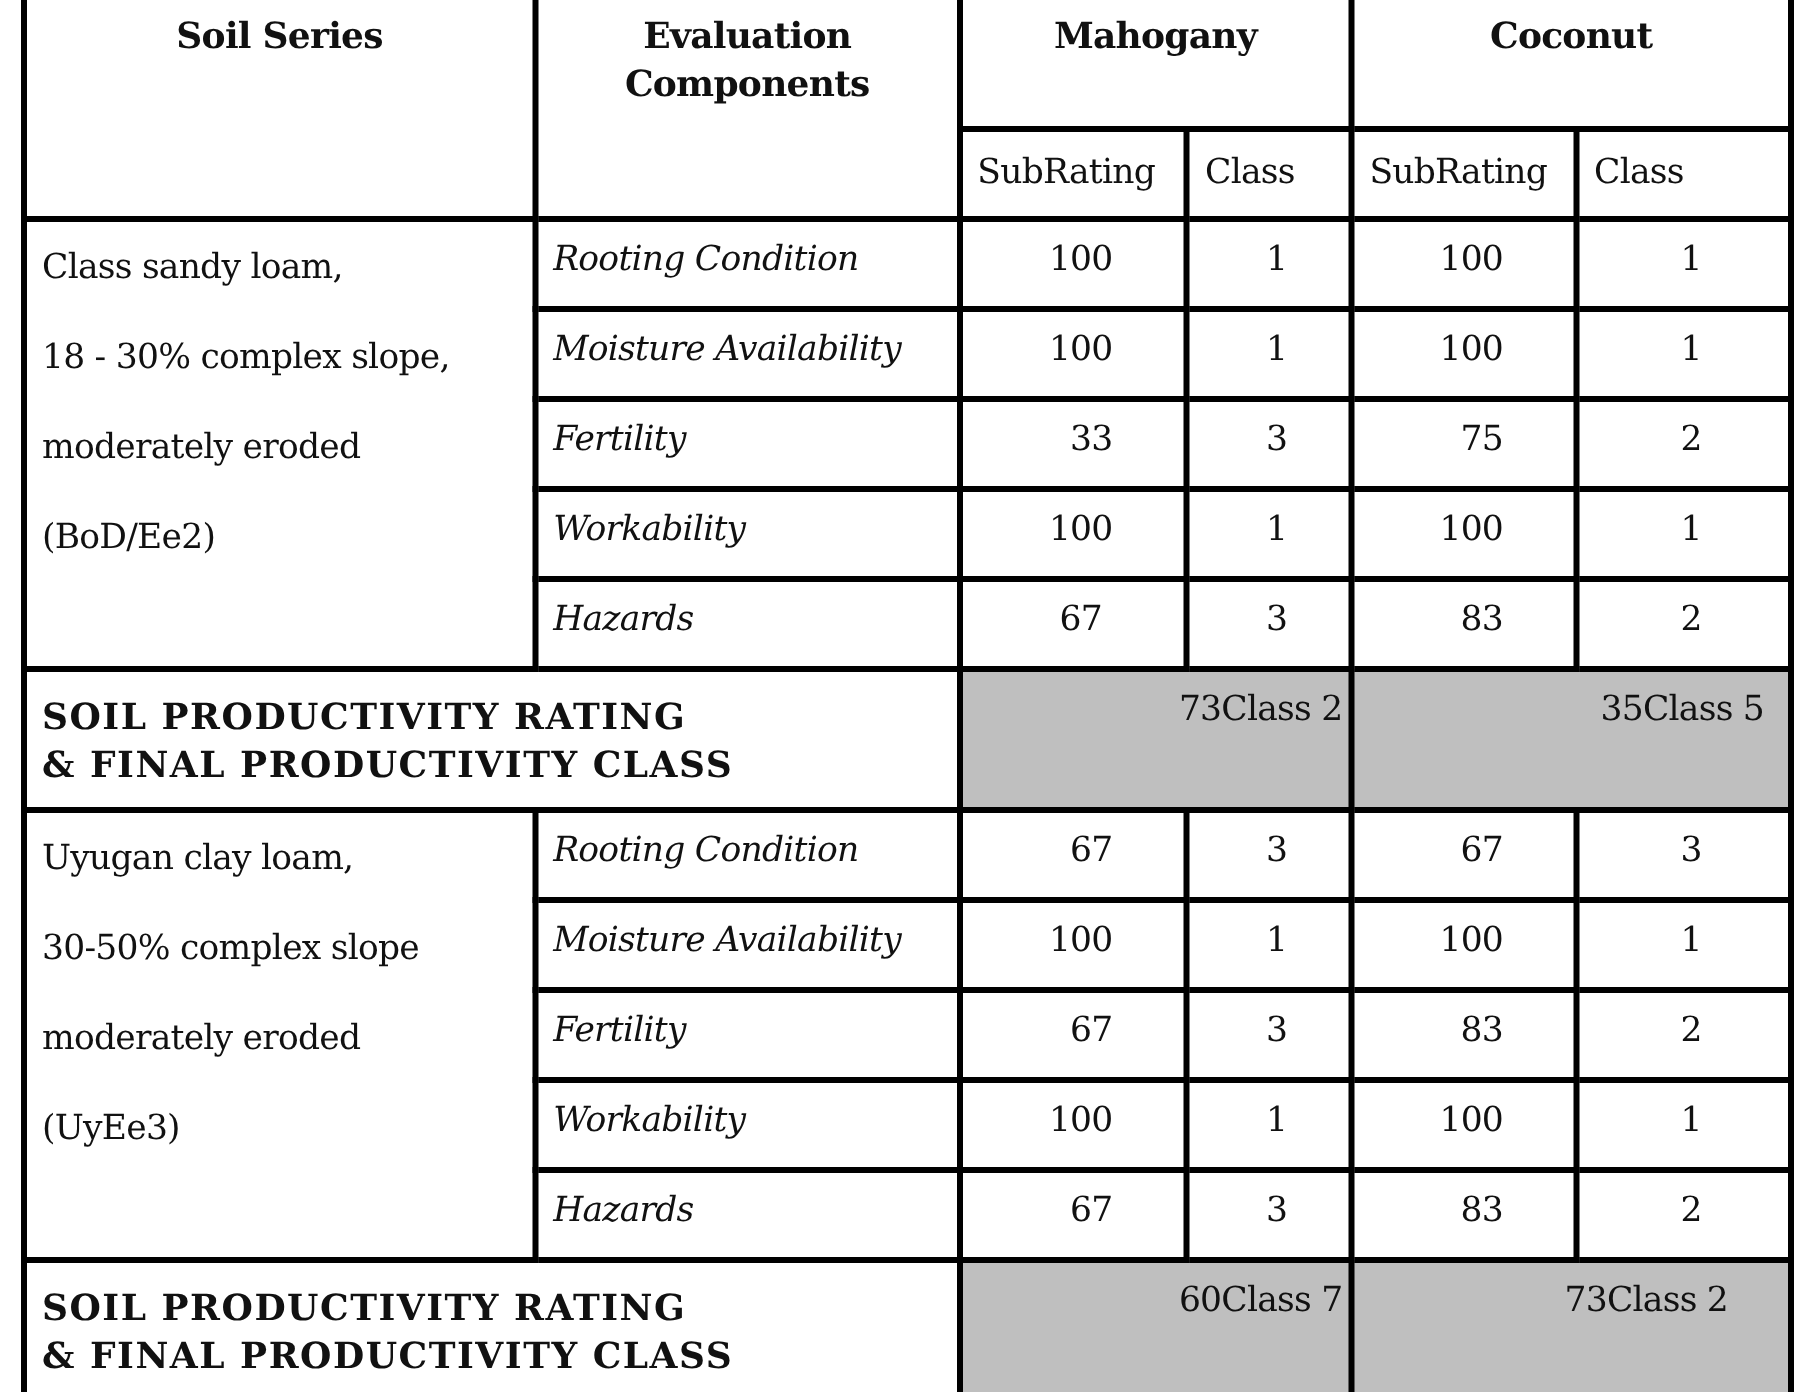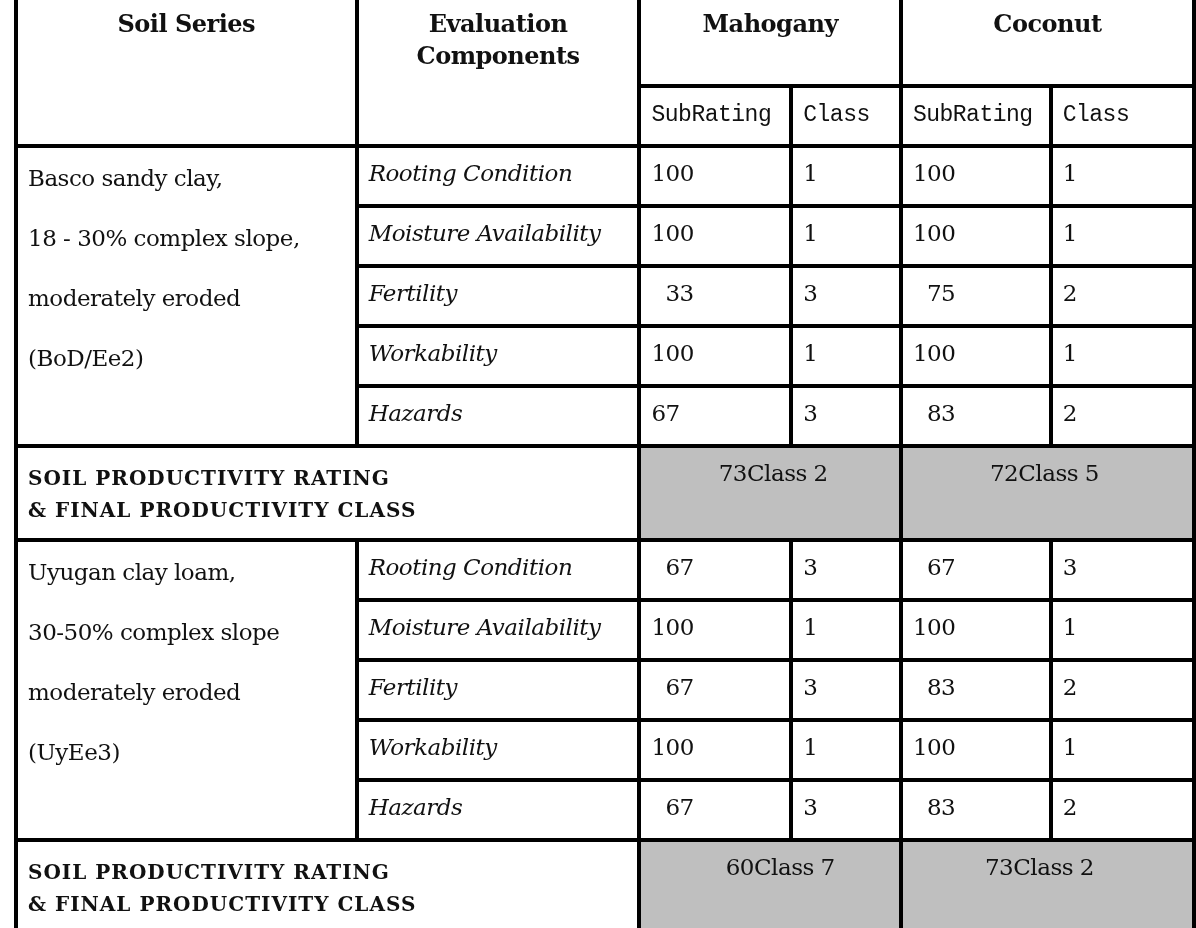--- a/index.html
+++ b/index.html
@@ -1,27 +1,27 @@
 <!DOCTYPE html>
 <html><head>
 <meta charset="utf-8">
 <style>
   html, body { margin: 0; padding: 0; background: #ffffff; }
   body { width: 1196px; height: 928px; overflow: hidden; position: relative; font-family: "DejaVu Serif", "Liberation Serif", serif; color: #111; }
   table { position: absolute; left: 14px; top: -4px; border-collapse: collapse; table-layout: fixed; }
   td { border: 4px solid #000; padding: 0; vertical-align: top; font-size: 23px; letter-spacing: -0.5px; }
   .hdr { font-weight: bold; text-align: center; font-size: 24px; line-height: 32px; padding-top: 8px; }
-  .sub { padding-left: 10px; padding-top: 14px; font-size: 23px; font-family: Liberation Mono, monospace; }
-  .num { padding-left: 10px; padding-top: 12px; }
+  .sub { padding-left: 10px; padding-top: 14px; font-size: 23px; }
+  .num { padding-left: 10px; padding-top: 12px; text-align: center; }
   .series { padding-left: 10px; padding-top: 12px; line-height: 60px; }
   .series div { height: 60px; line-height: 36px; }
   .comp { padding-left: 10px; padding-top: 12px; font-style: italic; }
-  .total-label { font-weight: bold; padding-left: 10px; padding-top: 14px; font-size: 20px; line-height: 32px; letter-spacing: 1px; }
+  .total-label { font-weight: bold; padding-left: 10px; padding-top: 14px; font-size: 24px; line-height: 32px; letter-spacing: 1px; }
   .shade { background: #bfbfbf; }
-  .pair { display: flex; justify-content: center; padding: 12px 4px 0 10px; }
+  .pair { display: flex; justify-content: flex-end; padding: 12px 4px 0 10px; }
   .c-ind { padding-left: 24px; }
 </style>
 </head>
 <body>
 
 <table>
   <colgroup>
     <col style="width:343px">
       <col style="width:283px">
     <col style="width:152px">
@@ -38,21 +38,21 @@
   </tr>
   <tr style="height:60px">
     <td class="sub">SubRating</td>
     <td class="sub">Class</td>
     <td class="sub">SubRating</td>
     <td class="sub">Class</td>
   </tr>
 
   <tr style="height:60px">
     <td rowspan="5" class="series">
-      <div>Basco sandy clay,</div>
+      <div>Class sandy loam,</div>
       <div>18 - 30%  complex slope,</div>
       <div>moderately eroded</div>
       <div>(BoD/Ee2)</div>
     </td>
     <td class="comp">Rooting Condition</td>
     <td class="num">100</td>
     <td class="num">1</td>
     <td class="num">100</td>
     <td class="num">1</td>
   </tr>
@@ -90,21 +90,21 @@
       <div>&amp; FINAL PRODUCTIVITY CLASS</div>
     </td>
     <td colspan="2" class="shade">
       <div class="pair">
         <span>73</span>
         <span>Class 2</span>
       </div>
     </td>
     <td colspan="2" class="shade">
       <div class="pair" style="padding-right:16px">
-        <span>72</span>
+        <span>35</span>
         <span>Class 5</span>
       </div>
     </td>
   </tr>
 
   <tr style="height:60px">
     <td rowspan="5" class="series">
       <div>Uyugan clay loam,</div>
       <div>30-50% complex slope</div>
       <div>moderately eroded</div>

